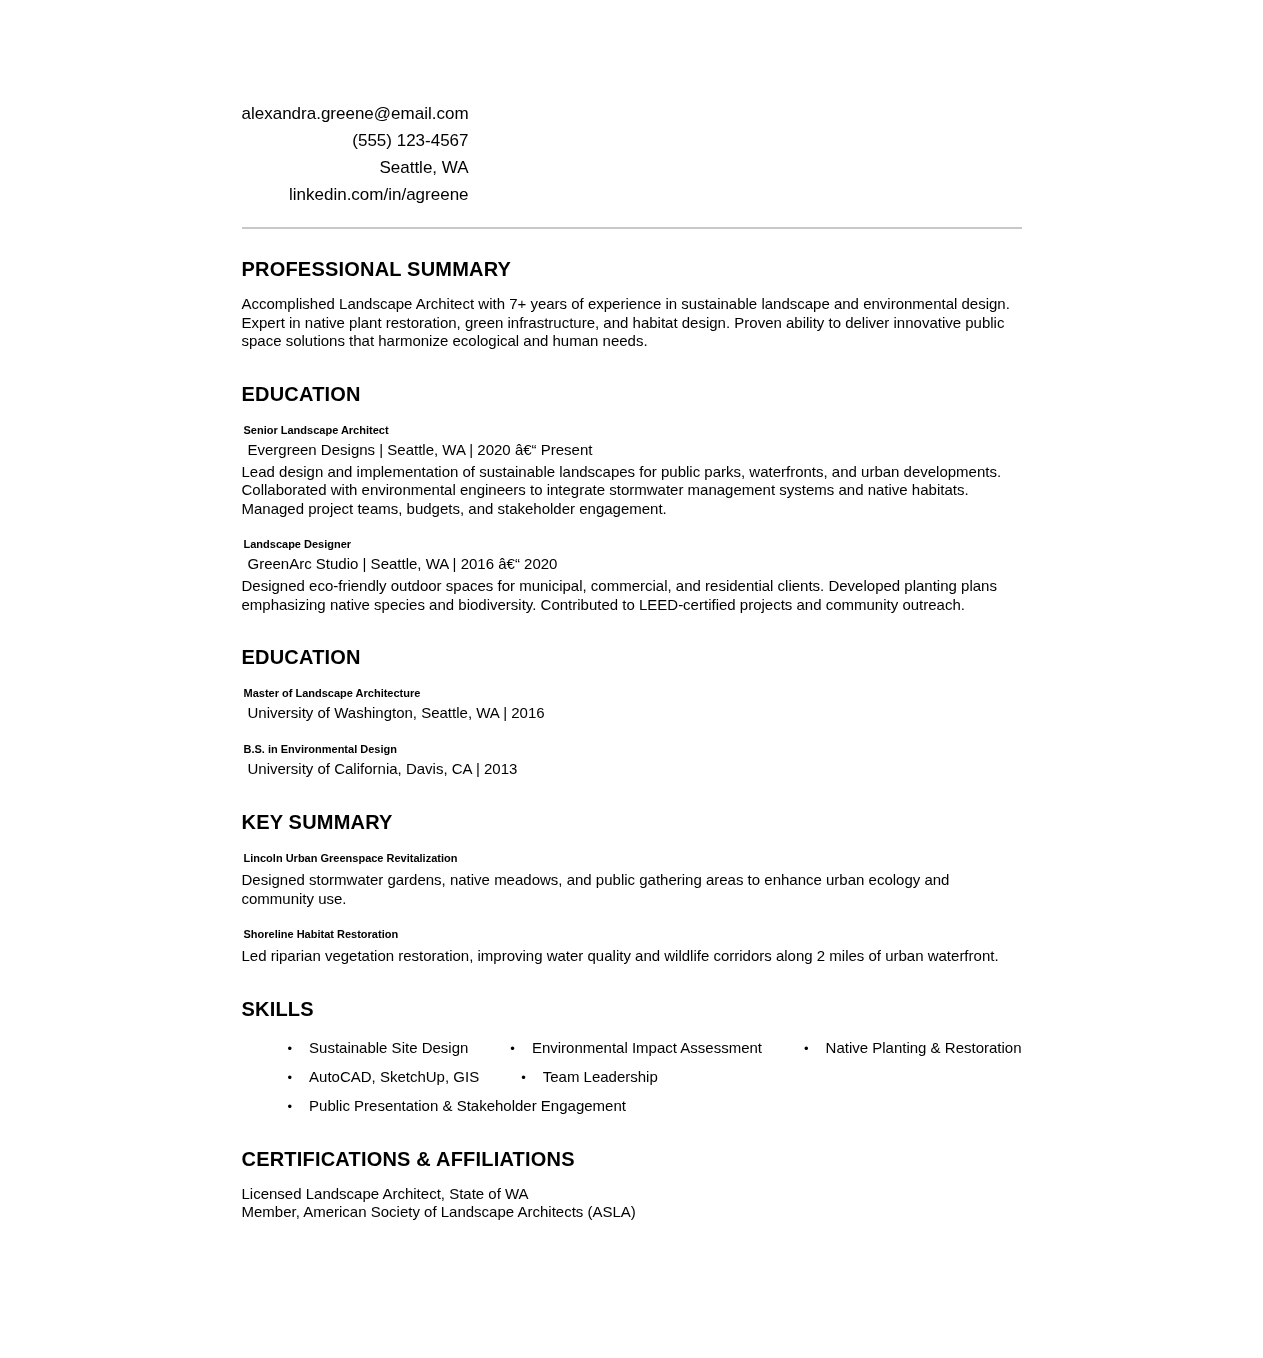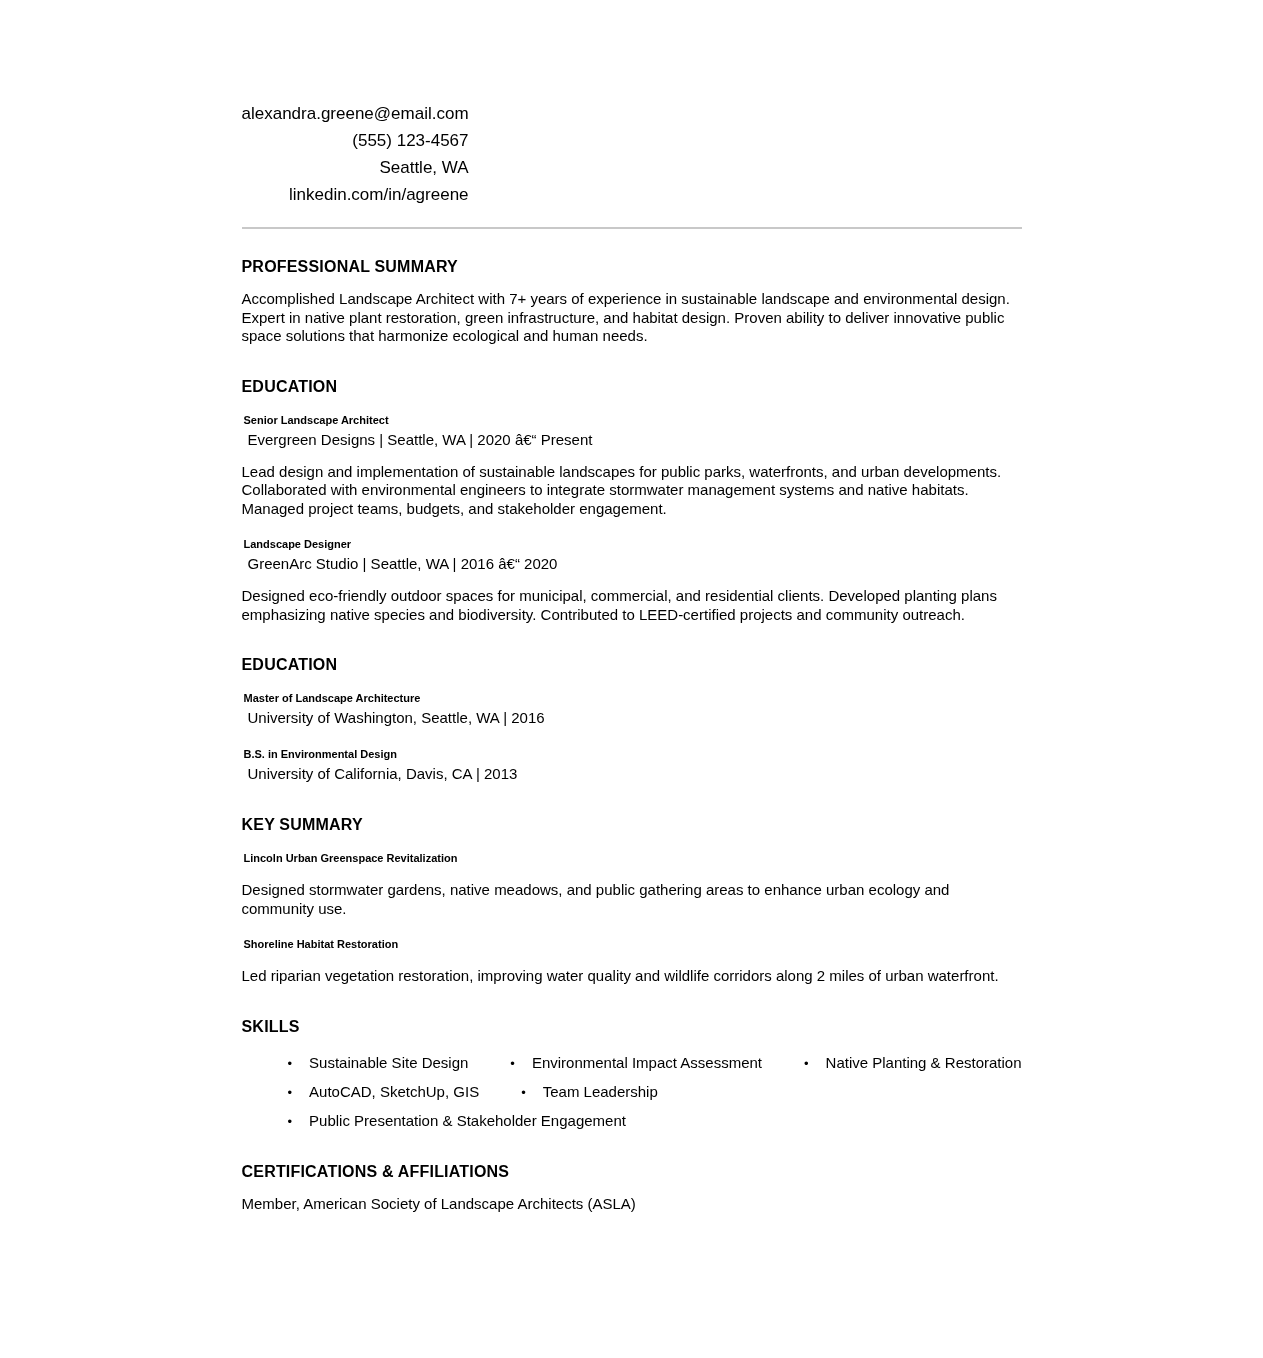--- a/index.html
+++ b/index.html
@@ -39,21 +39,21 @@
       font-size: 17px;
       line-height: 27px;
     }
     .divider {
       border: none;
       border-top: 2px solid #c8c8c8;
       margin-top: 19px;
     }
     
     section h2 {
-      font-size: 16px;
+      font-size: 20px;
       font-weight: bold;
       letter-spacing: 0.2px;
       margin: 32px 0 14px 0;
     }
     section.first h2 { margin-top: 29px; }
     p.body-text {
       font-size: 15px;
       line-height: 18.5px;
     }
     .item { margin-bottom: 16px; }
@@ -62,21 +62,21 @@
       font-size: 11px;
       font-weight: bold;
       line-height: 20px;
       padding-left: 2px;
     }
     .item .meta {
       font-size: 15px;
       line-height: 20px;
       padding-left: 6px;
     }
-    .item p.body-text { margin-top: 13px; }
+    .item p.body-text { margin-top: 3px; }
     
     .skills-list {
       list-style: none;
       display: flex;
       flex-wrap: wrap;
       column-gap: 42px;
       row-gap: 10px;
       padding-left: 46px;
       margin-top: 18px;
     }
@@ -182,17 +182,18 @@
           </li>
         <li>
             <span class="bullet">•</span>
             <span>Public Presentation &amp; Stakeholder Engagement</span>
           </li>
       </ul>
     </section>
 
     <section>
       <h2>CERTIFICATIONS &amp; AFFILIATIONS</h2>
+      <div class="cert-line">Licensed Landscape Architect, State of WA</div>
       <div class="cert-line">Member, American Society of Landscape Architects (ASLA)</div>
     </section>
 
   </div>
 </div>
 
 </body></html>

